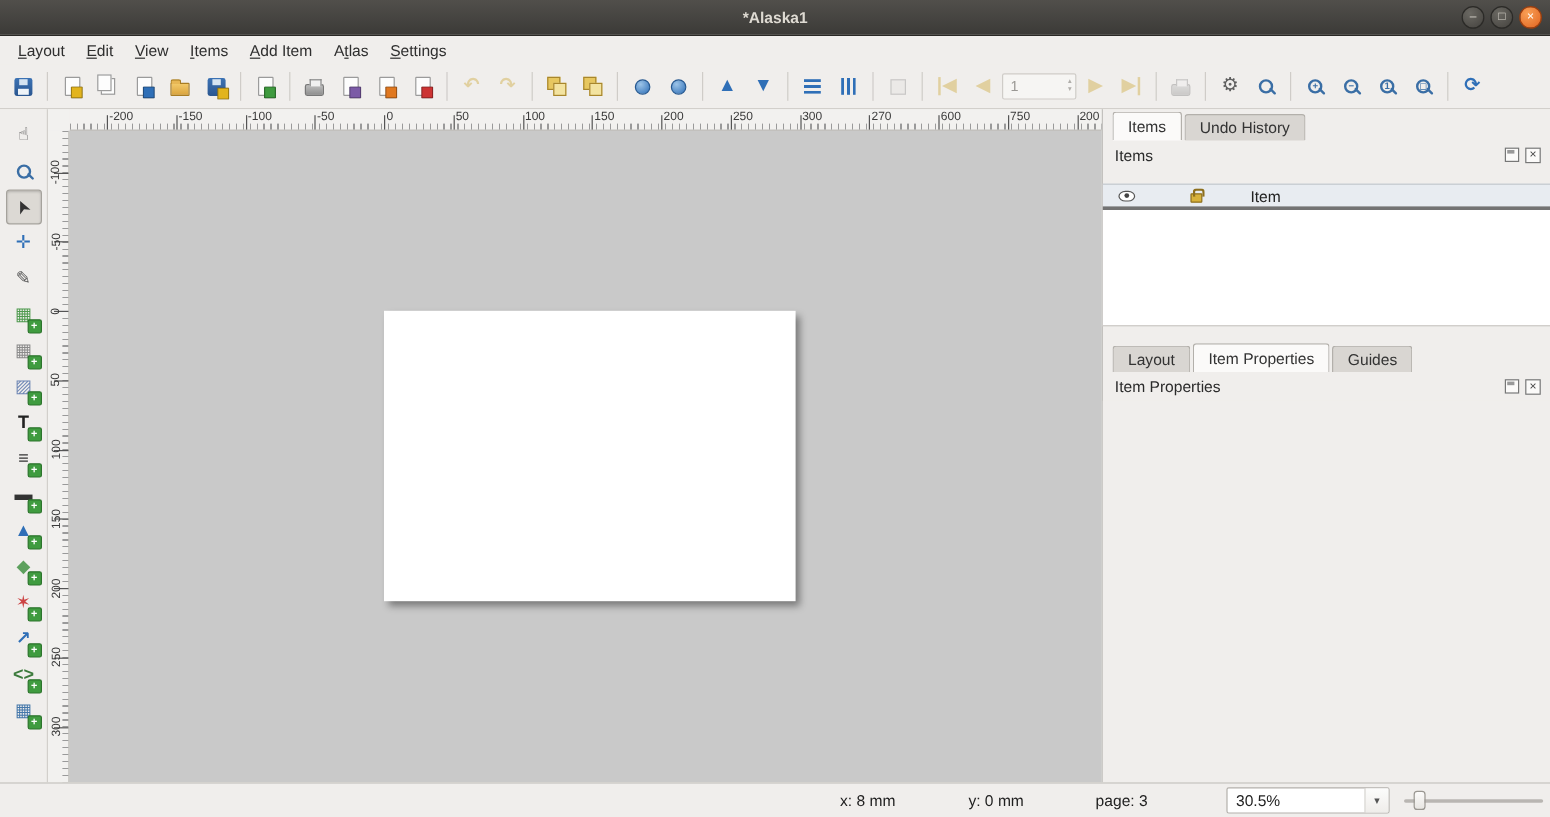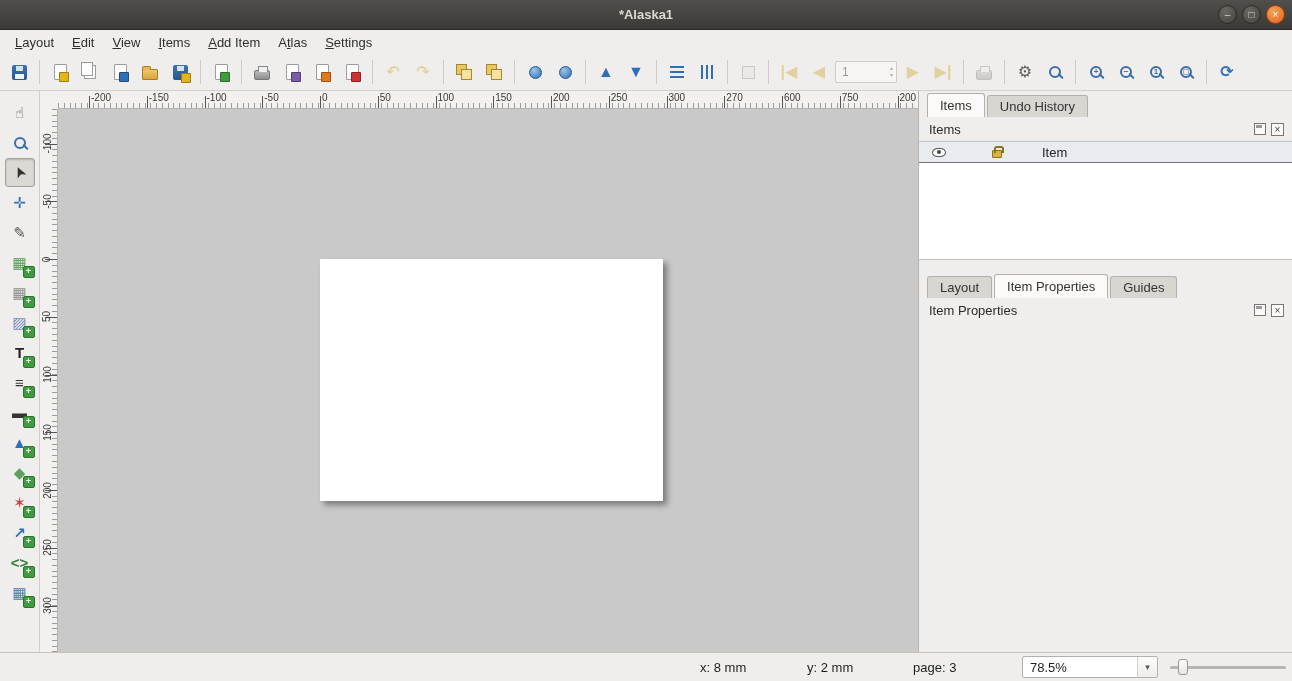--- a/index.html
+++ b/index.html
@@ -75,21 +75,21 @@
   .rightpanel { width:374px; flex:none; background:#f0eeec; border-left:1px solid #b8b6b2; display:flex; flex-direction:column; }
   .rp-tabs { display:flex; align-items:flex-end; padding:2px 0 0 8px; height:26px; flex:none; gap:2px; }
   .rp-tabs.second { margin-top:12px; }
   .tab { padding:3px 12px 4px; font-size:13px; color:#333; background:#d9d6d2; border:1px solid #b3b0ab; border-bottom:none; border-radius:3px 3px 0 0; height:22px; white-space:nowrap; }
   .tab.active { background:#fbfaf9; height:24px; padding-top:4px; }
   .dock-title { height:24px; flex:none; display:flex; align-items:center; justify-content:space-between; padding:0 8px 0 10px; font-size:13px; color:#2b2b2b; }
   .dock-btns { display:flex; gap:5px; align-items:center; }
   .dk-float { width:12px; height:12px; border:1px solid #777; position:relative; background:#fbfaf9; }
   .dk-float::before { content:""; position:absolute; top:1px; left:1px; right:3px; height:3px; background:#999; }
   .dk-close { width:13px; height:13px; border:1px solid #777; background:#fbfaf9; color:#444; font-size:10px; line-height:11px; text-align:center; }
-  .tree-header { height:22px; flex:none; background:#e8ecf1; border-top:1px solid #c2c7cd; border-bottom:1px solid #737373; display:flex; align-items:center; }
+  .tree-header { height:22px; flex:none; background:#e8ecf1; border-top:1px solid #c2c7cd; border-bottom:3px solid #737373; display:flex; align-items:center;margin-top:12px; }
   .ic-eye { width:14px; height:9px; border:1px solid #555; border-radius:50% / 60%; position:relative; display:inline-block; background:#fff; margin-left:13px; }
   .ic-eye::before { content:""; position:absolute; left:4px; top:1px; width:4px; height:4px; border-radius:50%; background:#444; }
   .ic-lock { width:10px; height:8px; background:#d8b23a; border:1px solid #8d6f1d; border-radius:1px; position:relative; display:inline-block; margin-left:46px; margin-top:4px; }
   .ic-lock::before { content:""; position:absolute; top:-5px; left:1px; width:6px; height:5px; border:2px solid #8d6f1d; border-bottom:none; border-radius:3px 3px 0 0; }
   .col-item { margin-left:40px; font-size:13px; color:#222; }
   .tree-body { height:97px; flex:none; background:#ffffff; border-bottom:1px solid #c6c3bf; }
   .dock2-body { flex:1; background:#f0eeec; }
 
   
   .statusbar { height:29px; flex:none; background:#f0eeec; border-top:1px solid #c6c3bf; position:relative; font-size:13px; color:#1f1f1f; }
@@ -428,24 +428,24 @@
           <span class="dk-close">×</span>
         </span>
       </div>
       <div class="dock2-body"></div>
     </div>
 
   </div>
 
   <div class="statusbar">
     <span class="sb sb-x">x: 8 mm</span>
-    <span class="sb sb-y">y: 2 mm</span>
+    <span class="sb sb-y">y: 0 mm</span>
     <span class="sb sb-page">page: 3</span>
     <div class="zoom-combo">
-      <span class="zc-val">78.5%</span>
+      <span class="zc-val">30.5%</span>
       <span class="zc-arrow">▾</span>
     </div>
     <div class="zoom-slider">
       <div class="zs-groove"></div>
       <div class="zs-handle"></div>
     </div>
   </div>
 
 </div>
 

